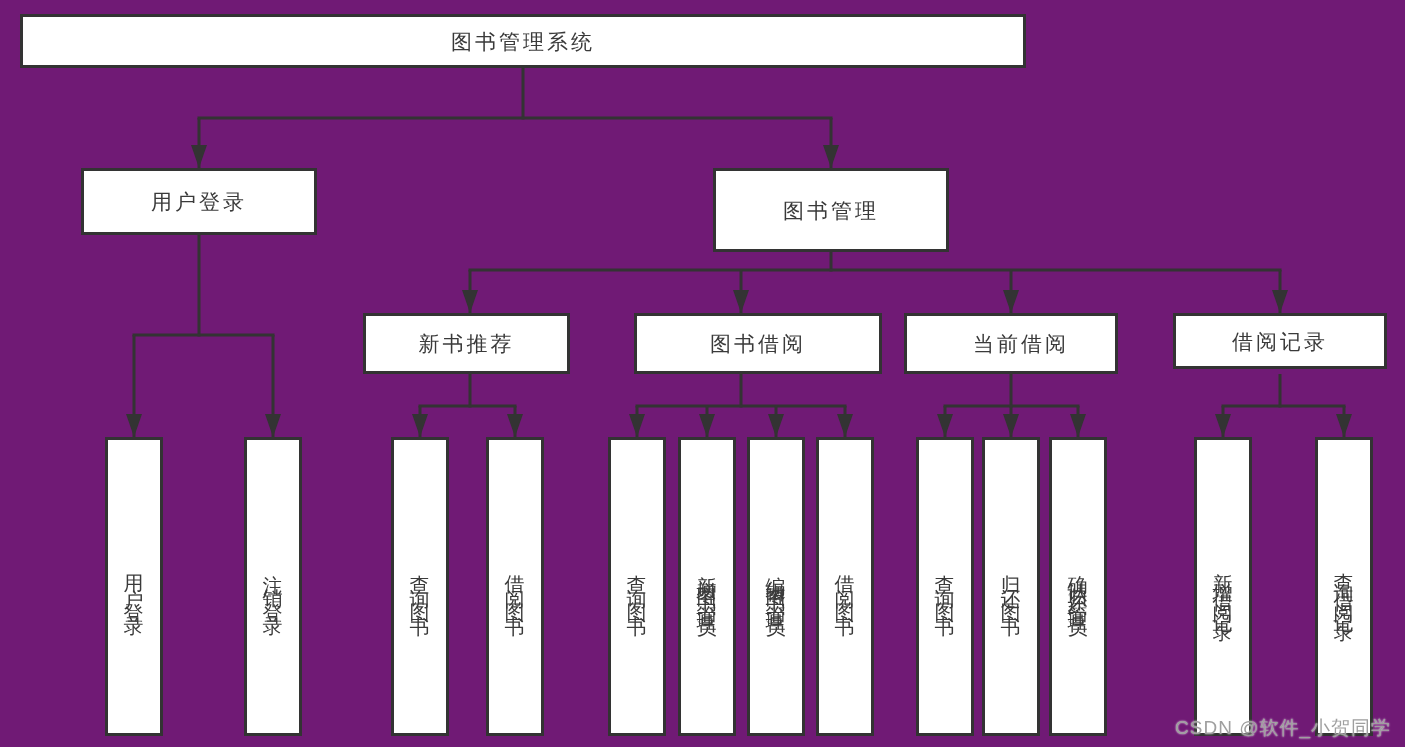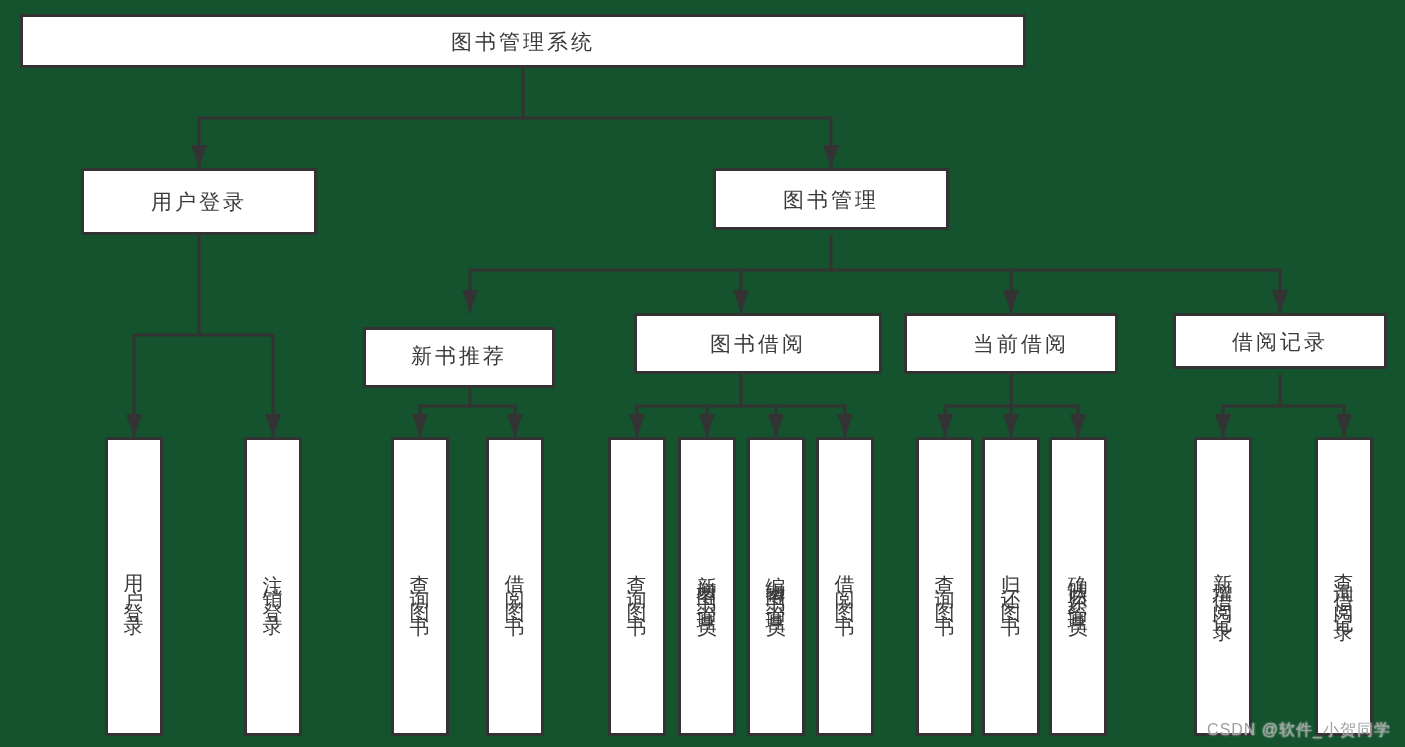--- a/index.html
+++ b/index.html
@@ -4,21 +4,21 @@
 <style>
   html, body {
     margin: 0;
     padding: 0;
     background: #ffffff;
   }
   .canvas {
     position: relative;
     width: 1405px;
     height: 747px;
-    background: #14532d;
+    background: #701a75;
     font-family: "Liberation Sans", "DejaVu Sans", sans-serif;
     overflow: hidden;
   }
   .wires {
     position: absolute;
     left: 0;
     top: 0;
     width: 1405px;
     height: 747px;
     pointer-events: none;
@@ -48,21 +48,21 @@
     white-space: nowrap;
   }
   .ls-lg { letter-spacing: 14px; }
   .ls-md { letter-spacing: 10px; }
   .ls-sm { letter-spacing: 6px; }
   .watermark {
     position: absolute;
     right: 14px;
     bottom: 6px;
     color: #9f9f9f;
-    font-size: 16px;
+    font-size: 19px;
     letter-spacing: 1px;
     white-space: nowrap;
     text-shadow: 0 0 2px #ffffff;
   }
 </style>
 </head>
 <body>
 
 <div class="canvas">
 
@@ -116,25 +116,25 @@
     </g>
   </svg>
 
   <div class="box" style="left:20px; top:14px; width:1006px; height:54px;">
     <span class="hlabel">图书管理系统</span>
   </div>
 
   <div class="box" style="left:81px; top:168px; width:236px; height:67px;">
     <span class="hlabel">用户登录</span>
   </div>
-  <div class="box" style="left:713px; top:168px; width:236px; height:62px;">
+  <div class="box" style="left:713px; top:168px; width:236px; height:84px;">
     <span class="hlabel">图书管理</span>
   </div>
 
-  <div class="box" style="left:363px; top:327px; width:192px; height:61px;font-family:Liberation Mono, monospace;">
+  <div class="box" style="left:363px; top:313px; width:207px; height:61px;">
     <span class="hlabel">新书推荐</span>
   </div>
   <div class="box" style="left:634px; top:313px; width:248px; height:61px;">
     <span class="hlabel">图书借阅</span>
   </div>
   <div class="box" style="left:904px; top:313px; width:214px; height:61px;padding-left:20px;">
     <span class="hlabel">当前借阅</span>
   </div>
   <div class="box" style="left:1173px; top:313px; width:214px; height:56px;">
     <span class="hlabel">借阅记录</span>

